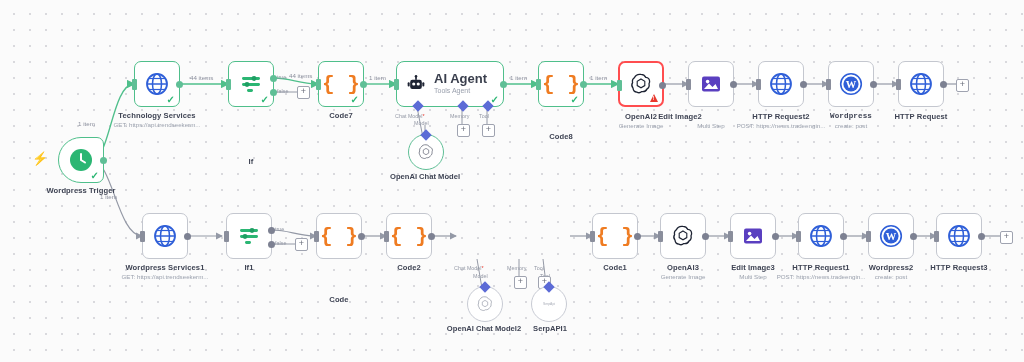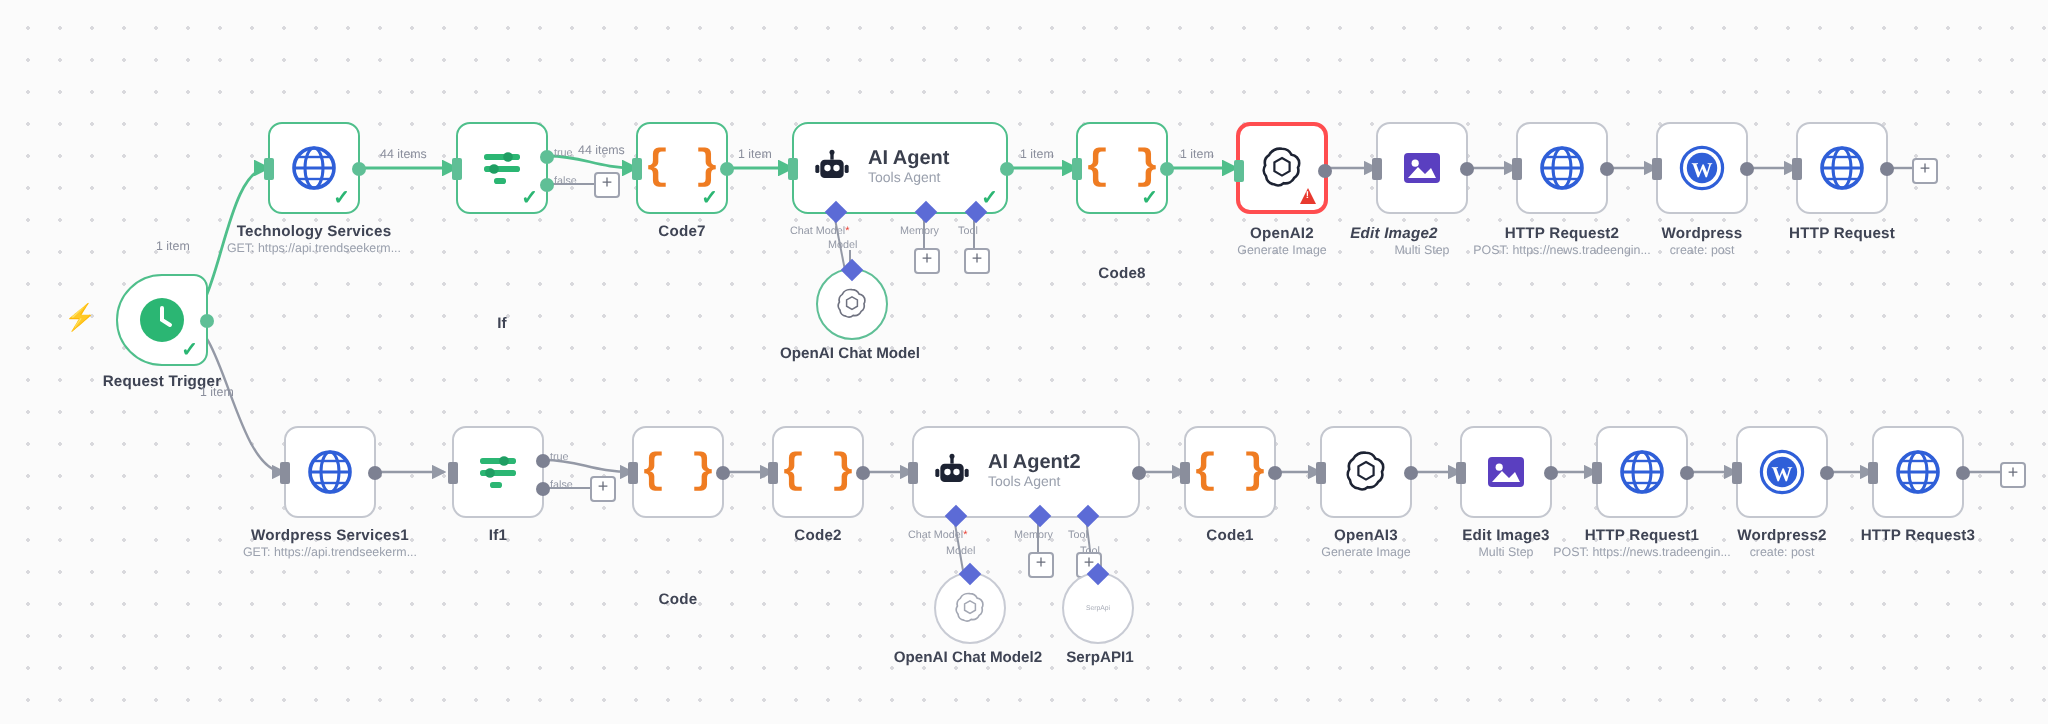--- a/index.html
+++ b/index.html
@@ -98,21 +98,21 @@
     background:#fff;border:1px solid #c8cbd4;
     display:flex;align-items:center;justify-content:center;
   }
   .subnode.ok{border-color:#5fbf96;}
   .subport{position:absolute;width:8px;height:8px;background:#5c6bd6;transform:rotate(45deg);}
   .sublabel{
     position:absolute;text-align:center;font-size:7.6px;font-weight:bold;
     color:#3f4454;white-space:nowrap;
   }
 
-  .aititle{font-size:10px;font-weight:bold;color:#3a3f4d;line-height:1.1;}
+  .aititle{font-size:13px;font-weight:bold;color:#3a3f4d;line-height:1.1;}
   .aisub{font-size:7px;color:#9aa0ad;line-height:1.2;margin-top:1px;}
   .bolt{position:absolute;font-size:13px;color:#ff4d21;line-height:1;}
   .serptxt{font-size:3.4px;color:#a9adb8;}
 </style>
 </head>
 <body>
 
 <div id="canvas">
 
 <svg id="edges">
@@ -167,21 +167,21 @@
 
 <div class="bolt" style="left:32px;top:152px;">⚡</div>
 <div class="node trigger" style="left:58px;top:137px;">
   <svg width="24" height="24" viewBox="0 0 24 24">
     <circle cx="12" cy="12" r="11" fill="#2bb673"></circle>
     <path d="M12 6 v6 l4 2.5" stroke="#fff" stroke-width="2" fill="none" stroke-linecap="round"></path>
   </svg>
   <div class="check">✓</div>
   <div class="port g" style="right:-4px;top:19px;"></div>
 </div>
-<div class="nlabel" style="left:18px;top:186px;width:126px;">Request Trigger</div>
+<div class="nlabel" style="left:18px;top:186px;width:126px;">Wordpress Trigger</div>
 <div class="edgelabel" style="left:78px;top:120px;">1 item</div>
 <div class="edgelabel" style="left:100px;top:193px;">1 item</div>
 
 <div class="node sq ok" style="left:134px;top:61px;">
   <svg width="24" height="24" viewBox="0 0 24 24">
     <circle cx="12" cy="12" r="10" fill="none" stroke="#2f5fd8" stroke-width="1.8"></circle>
     <ellipse cx="12" cy="12" rx="4.5" ry="10" fill="none" stroke="#2f5fd8" stroke-width="1.5"></ellipse>
     <line x1="2" y1="12" x2="22" y2="12" stroke="#2f5fd8" stroke-width="1.5"></line>
     <line x1="4" y1="6.5" x2="20" y2="6.5" stroke="#2f5fd8" stroke-width="1.2"></line>
     <line x1="4" y1="17.5" x2="20" y2="17.5" stroke="#2f5fd8" stroke-width="1.2"></line>
@@ -284,21 +284,21 @@
 
 <div class="node sq" style="left:688px;top:61px;">
   <svg width="24" height="24" viewBox="0 0 24 24">
     <rect x="3" y="4.5" width="18" height="15" rx="2" fill="#5a3fc0"></rect>
     <circle cx="8.6" cy="9.6" r="1.8" fill="#fff"></circle>
     <path d="M5 17 L10 11.5 L13.5 15 L16.5 12 L19 17 z" fill="#fff"></path>
   </svg>
   <div class="port in" style="left:-3px;top:17px;"></div>
   <div class="port" style="right:-4px;top:19px;"></div>
 </div>
-<div class="nlabel" style="left:657px;top:112px;width:80px;font-style:italic;">Edit Image2</div>
+<div class="nlabel" style="left:640px;top:112px;width:80px;">Edit Image2</div>
 <div class="nsub" style="left:671px;top:122px;width:80px;">Multi Step</div>
 
 <div class="node sq" style="left:758px;top:61px;">
   <svg width="24" height="24" viewBox="0 0 24 24">
     <circle cx="12" cy="12" r="10" fill="none" stroke="#2f5fd8" stroke-width="1.8"></circle>
     <ellipse cx="12" cy="12" rx="4.5" ry="10" fill="none" stroke="#2f5fd8" stroke-width="1.5"></ellipse>
     <line x1="2" y1="12" x2="22" y2="12" stroke="#2f5fd8" stroke-width="1.5"></line>
     <line x1="4" y1="6.5" x2="20" y2="6.5" stroke="#2f5fd8" stroke-width="1.2"></line>
     <line x1="4" y1="17.5" x2="20" y2="17.5" stroke="#2f5fd8" stroke-width="1.2"></line>
   </svg>
@@ -310,21 +310,21 @@
 
 <div class="node sq" style="left:828px;top:61px;">
   <svg width="24" height="24" viewBox="0 0 24 24">
     <circle cx="12" cy="12" r="10.3" fill="none" stroke="#2f5fd8" stroke-width="1.6"></circle>
     <circle cx="12" cy="12" r="7.6" fill="#2f5fd8"></circle>
     <text x="12" y="16.4" font-size="10.5" font-family="Liberation Serif, serif" font-weight="bold" fill="#fff" text-anchor="middle">W</text>
   </svg>
   <div class="port in" style="left:-3px;top:17px;"></div>
   <div class="port" style="right:-4px;top:19px;"></div>
 </div>
-<div class="nlabel" style="left:811px;top:112px;width:80px;">Wordpress</div>
+<div class="nlabel" style="left:811px;top:112px;width:80px;font-family:Liberation Mono, monospace;">Wordpress</div>
 <div class="nsub" style="left:811px;top:122px;width:80px;">create: post</div>
 
 <div class="node sq" style="left:898px;top:61px;">
   <svg width="24" height="24" viewBox="0 0 24 24">
     <circle cx="12" cy="12" r="10" fill="none" stroke="#2f5fd8" stroke-width="1.8"></circle>
     <ellipse cx="12" cy="12" rx="4.5" ry="10" fill="none" stroke="#2f5fd8" stroke-width="1.5"></ellipse>
     <line x1="2" y1="12" x2="22" y2="12" stroke="#2f5fd8" stroke-width="1.5"></line>
     <line x1="4" y1="6.5" x2="20" y2="6.5" stroke="#2f5fd8" stroke-width="1.2"></line>
     <line x1="4" y1="17.5" x2="20" y2="17.5" stroke="#2f5fd8" stroke-width="1.2"></line>
   </svg>
@@ -372,40 +372,20 @@
 </div>
 <div class="nlabel" style="left:299px;top:263px;width:80px;margin-top:32px;">Code</div>
 
 <div class="node sq" style="left:386px;top:213px;">
   <span style="font-size:21px;color:#ef7c22;font-weight:bold;font-family:'Liberation Mono',monospace;">{&nbsp;}</span>
   <div class="port in" style="left:-3px;top:17px;"></div>
   <div class="port" style="right:-4px;top:19px;"></div>
 </div>
 <div class="nlabel" style="left:369px;top:263px;width:80px;">Code2</div>
 
-<div class="node wide" style="left:456px;top:213px;width:114px;">
-  <svg width="20" height="20" viewBox="0 0 24 24" style="flex:none;">
-    <rect x="5" y="7" width="14" height="11" rx="2.6" fill="#1d2333"></rect>
-    <circle cx="9.3" cy="12" r="1.9" fill="#fff"></circle>
-    <circle cx="14.7" cy="12" r="1.9" fill="#fff"></circle>
-    <rect x="11" y="3" width="2" height="4" fill="#1d2333"></rect>
-    <circle cx="12" cy="2.6" r="1.5" fill="#1d2333"></circle>
-    <rect x="2" y="10" width="2.4" height="5" rx="1.1" fill="#1d2333"></rect>
-    <rect x="19.6" y="10" width="2.4" height="5" rx="1.1" fill="#1d2333"></rect>
-  </svg>
-  <div style="margin-left:8px;">
-    <div class="aititle">AI Agent2</div>
-    <div class="aisub">Tools Agent</div>
-  </div>
-  <div class="port in" style="left:-3px;top:17px;"></div>
-  <div class="port" style="right:-4px;top:19px;"></div>
-  <div class="subport" style="left:17px;bottom:-4px;"></div>
-  <div class="subport" style="left:59px;bottom:-4px;"></div>
-  <div class="subport" style="left:83px;bottom:-4px;"></div>
-</div>
 <div class="portlabel req" style="left:454px;top:265px;">Chat Model</div>
 <div class="portlabel" style="left:473px;top:273px;">Model</div>
 <div class="portlabel" style="left:507px;top:265px;">Memory</div>
 <div class="portlabel" style="left:534px;top:265px;">Tool</div>
 <div class="portlabel" style="left:540px;top:273px;">Tool</div>
 <div class="plusbox" style="left:514px;top:276px;">+</div>
 <div class="plusbox" style="left:538px;top:276px;">+</div>
 
 <div class="subnode" style="left:467px;top:286px;">
   <svg width="18" height="18" viewBox="0 0 24 24">

